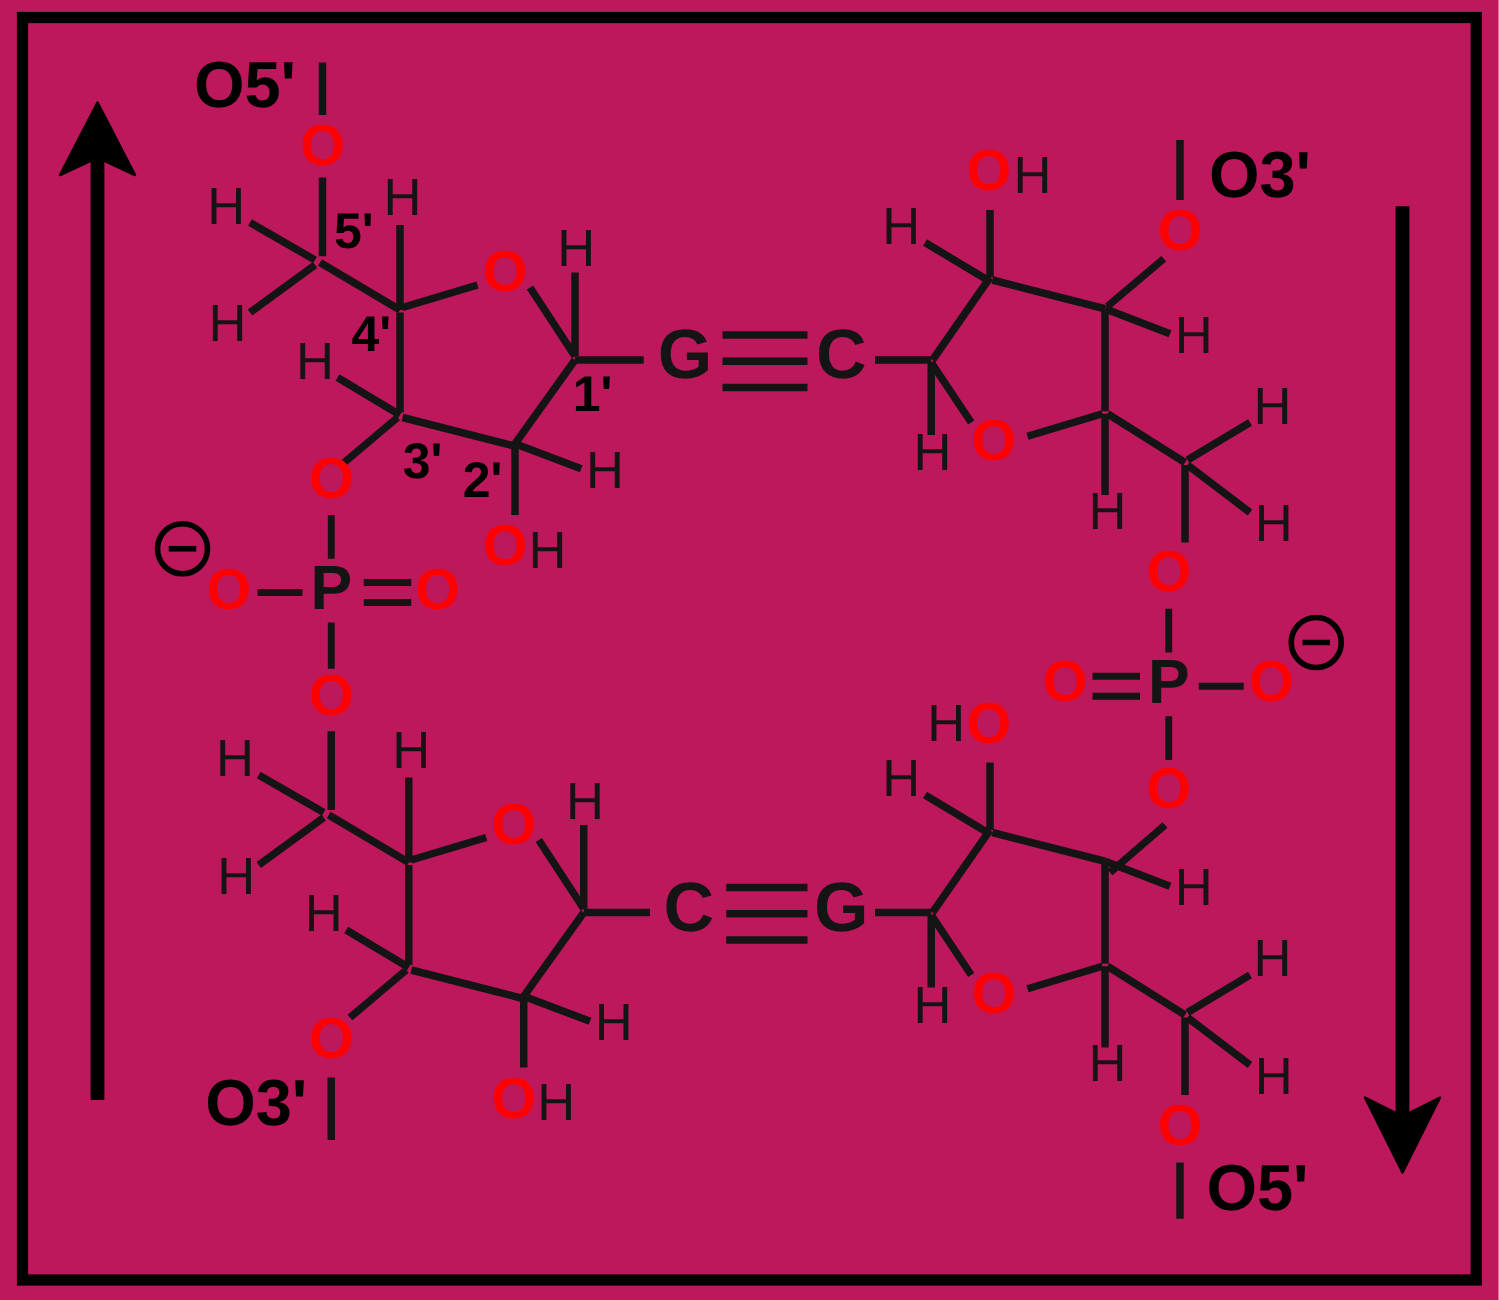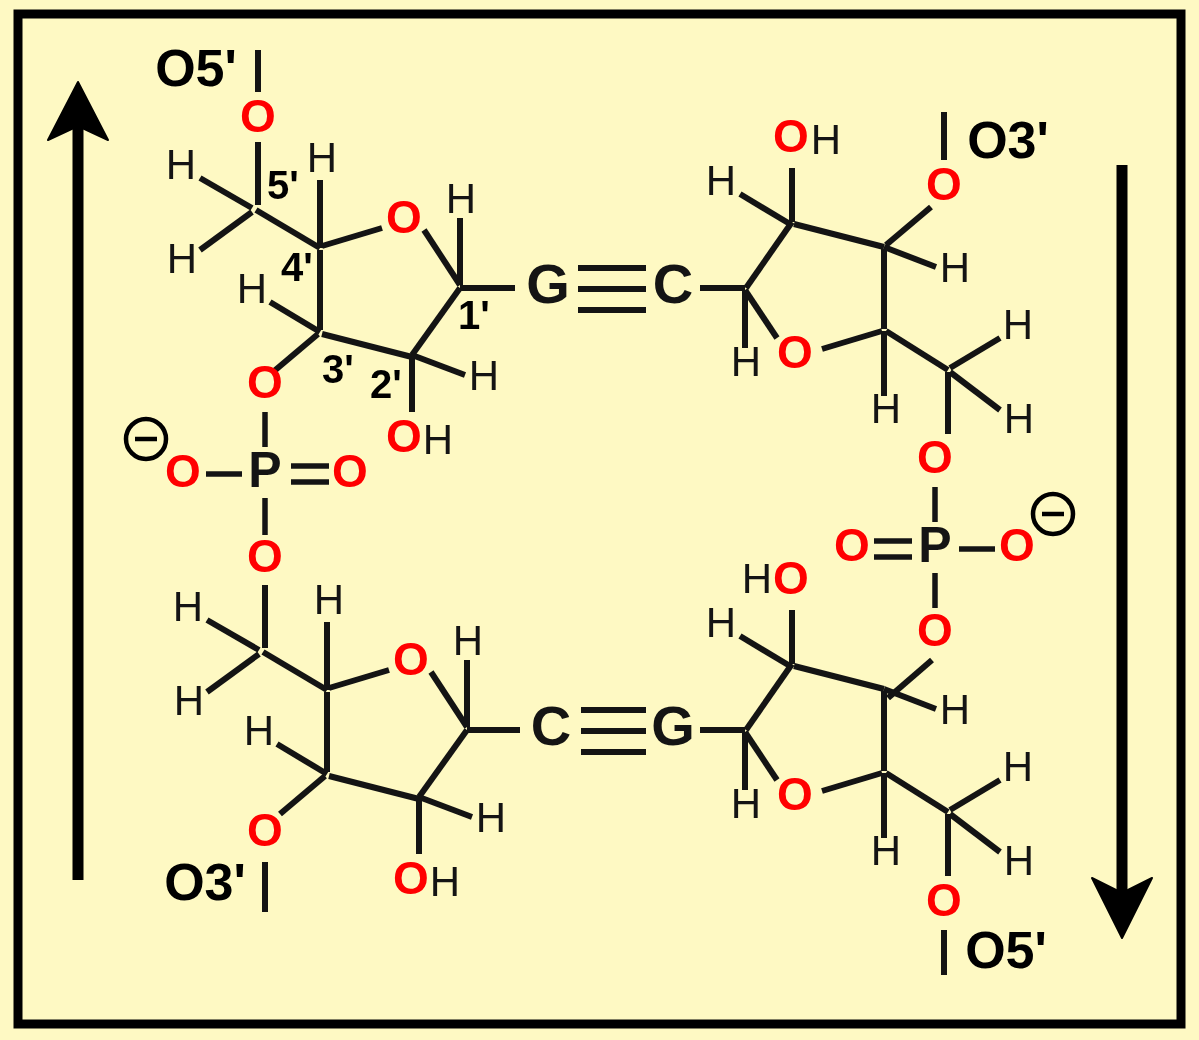--- a/index.html
+++ b/index.html
@@ -8,21 +8,21 @@
     padding: 0;
     background: #ffffff;
   }
   body {
     font-family: "Liberation Sans", sans-serif;
   }
   #figure-root {
     position: relative;
     width: 1199px;
     height: 1040px;
-    background: #fef9c3;
+    background: #be185d;
     overflow: hidden;
   }
   svg#structure-canvas {
     display: block;
     width: 1199px;
     height: 1040px;
   }
   .bond {
     stroke: #141414;
     stroke-width: 6;

